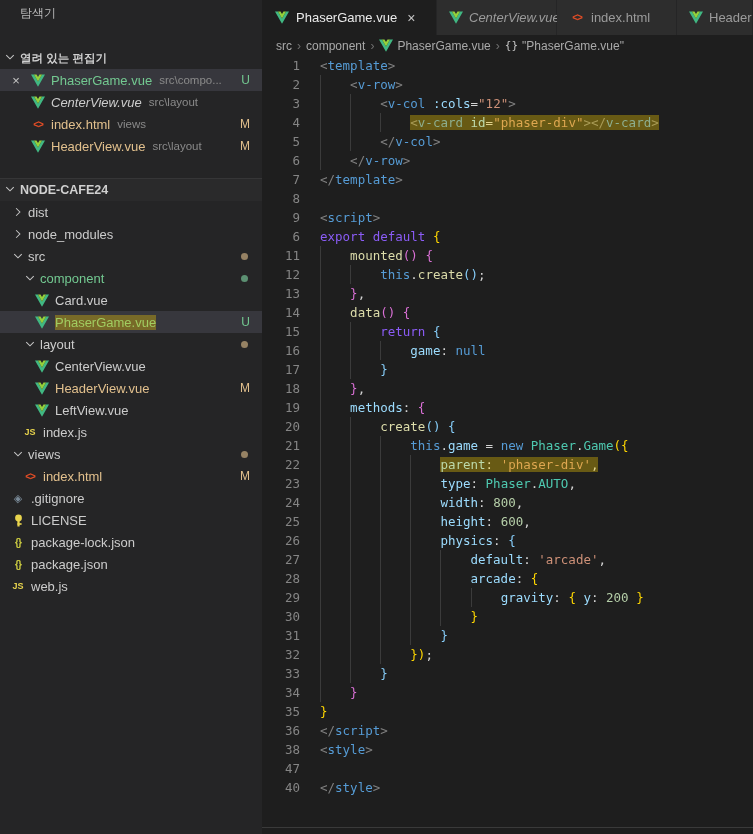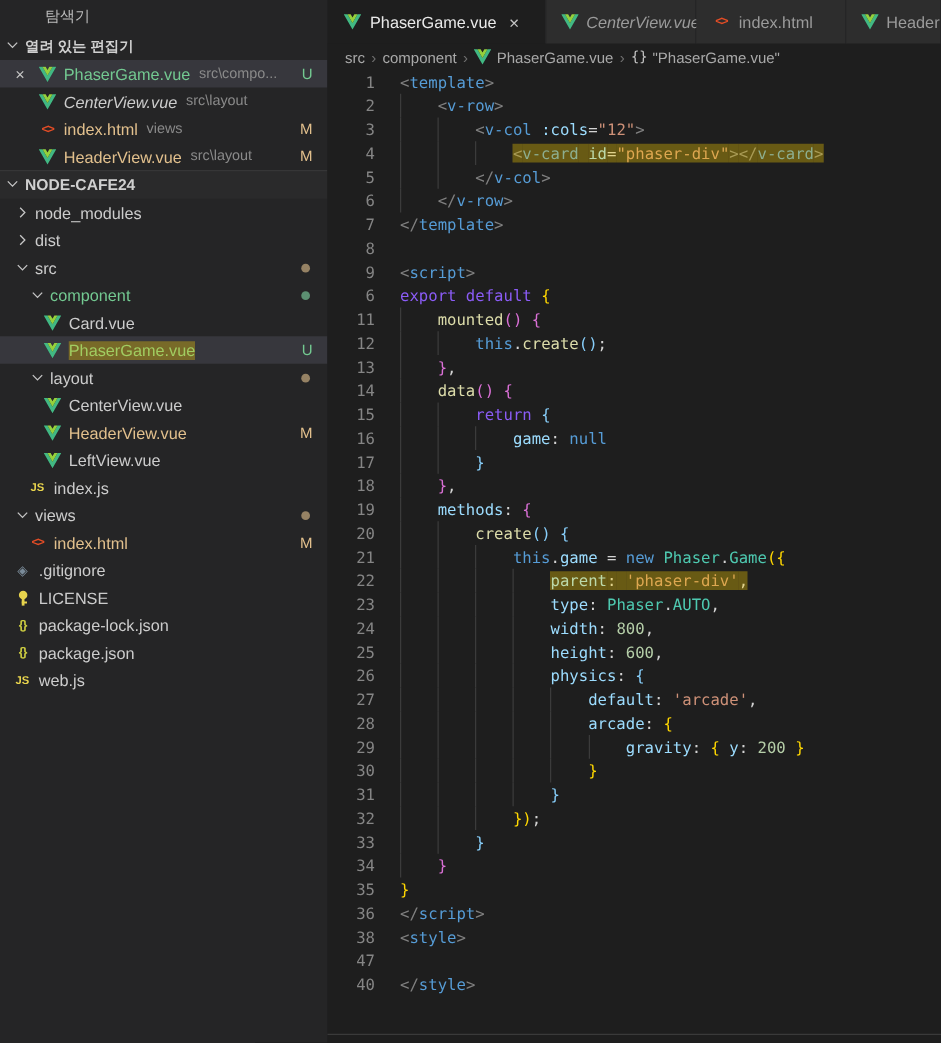--- a/index.html
+++ b/index.html
@@ -1,22 +1,22 @@
 <!DOCTYPE html>
 <html><head>
 <meta charset="utf-8">
 <style>
   html,body{margin:0;padding:0;background:#1a1a1a;}
   body{width:753px;height:834px;overflow:hidden;font-family:"Liberation Sans",sans-serif;}
   .app{position:relative;width:753px;height:834px;background:#1e1e1e;}
 
   
   .sidebar{position:absolute;left:0;top:0;width:262px;height:834px;background:#252526;color:#cccccc;overflow:hidden;}
-  .sb-title{height:26px;line-height:26px;padding-left:36px;font-size:12px;color:#bdbdbd;}
-  .sec-hdr{position:relative;display:flex;align-items:center;height:22px;font-size:11.5px;font-weight:bold;color:#d0d0d0;}
+  .sb-title{height:26px;line-height:26px;padding-left:20px;font-size:12px;color:#bdbdbd;}
+  .sec-hdr{position:relative;display:flex;align-items:center;height:22px;font-size:11.5px;font-weight:bold;color:#d0d0d0;margin-top:21px;}
   .sec-hdr .chev{margin:0 4px 0 4px;}
   .sec-hdr.root{border-top:1px solid rgba(255,255,255,0.06);background:#2a2a2b;font-size:12.5px;}
   .row{position:relative;display:flex;align-items:center;height:22px;font-size:13px;color:#cccccc;white-space:nowrap;}
   .row.selected{background:#37373d;}
   .row .icon{width:16px;height:16px;display:inline-flex;align-items:center;justify-content:center;flex:0 0 16px;margin-right:5px;}
   .row .chev{width:16px;flex:0 0 16px;display:inline-flex;align-items:center;justify-content:center;margin-right:2px;}
   .row .desc{margin-left:7px;font-size:11.5px;color:#8a8a8a;}
   .row .badge{position:absolute;right:12px;font-size:12px;}
   .row .dot{position:absolute;right:14px;width:7px;height:7px;border-radius:50%;}
   .badge.green,.name.green{color:#73c991;}
@@ -126,29 +126,29 @@
           </svg></span>
       <span>NODE-CAFE24</span>
     </div>
     <div id="tree">
         <div class="row" style="padding-left: 10px;">
           <span class="chev">
             <svg width="12" height="12" viewBox="0 0 16 16">
               <path d="M5.5 3 10.5 8 5.5 13" fill="none" stroke="#c5c5c5" stroke-width="1.4"></path>
             </svg>
           </span>
+          <span class="name">dist</span>
+        </div>
+        <div class="row" style="padding-left: 10px;">
+          <span class="chev">
+            <svg width="12" height="12" viewBox="0 0 16 16">
+              <path d="M5.5 3 10.5 8 5.5 13" fill="none" stroke="#c5c5c5" stroke-width="1.4"></path>
+            </svg>
+          </span>
           <span class="name">node_modules</span>
-        </div>
-        <div class="row" style="padding-left: 10px;">
-          <span class="chev">
-            <svg width="12" height="12" viewBox="0 0 16 16">
-              <path d="M5.5 3 10.5 8 5.5 13" fill="none" stroke="#c5c5c5" stroke-width="1.4"></path>
-            </svg>
-          </span>
-          <span class="name">dist</span>
         </div>
         <div class="row" style="padding-left: 10px;">
           <span class="chev">
             <svg width="12" height="12" viewBox="0 0 16 16">
               <path d="M3 5.5 8 10.5 13 5.5" fill="none" stroke="#c5c5c5" stroke-width="1.4"></path>
             </svg>
           </span>
           <span class="name">src</span>
           <span class="dot tan"></span>
         </div>

